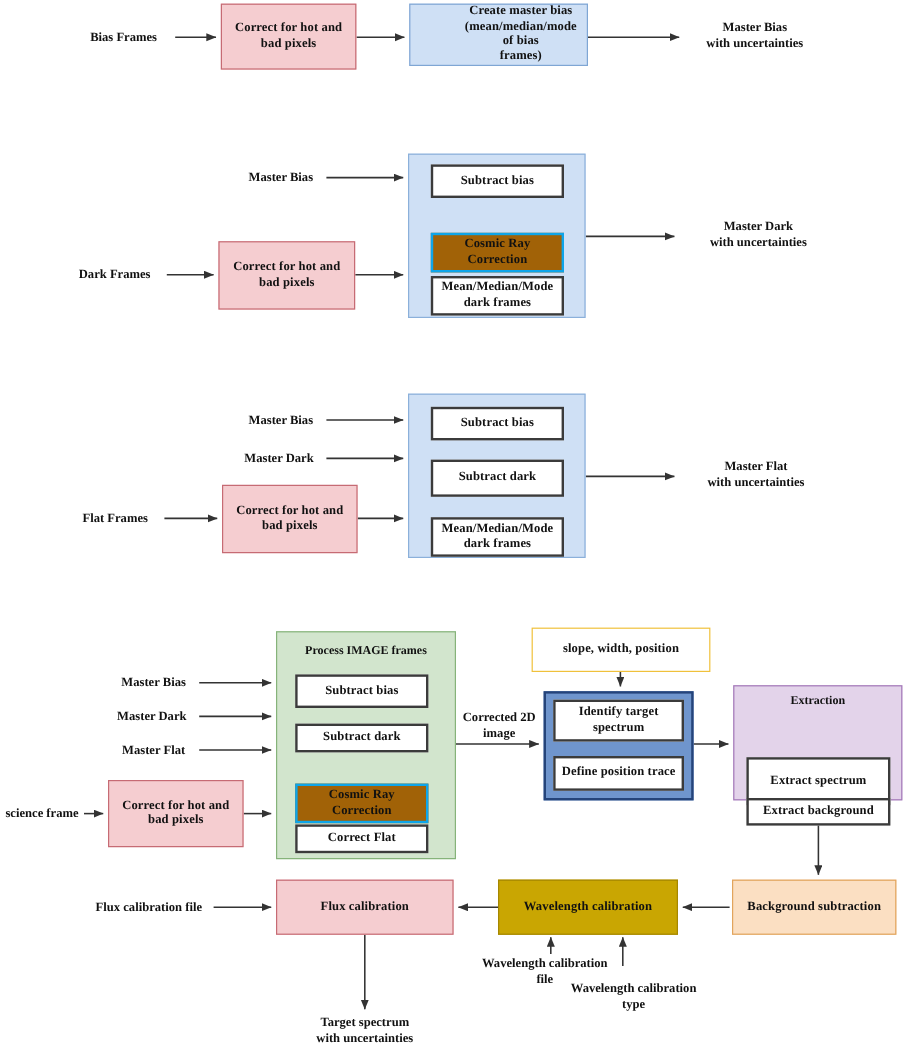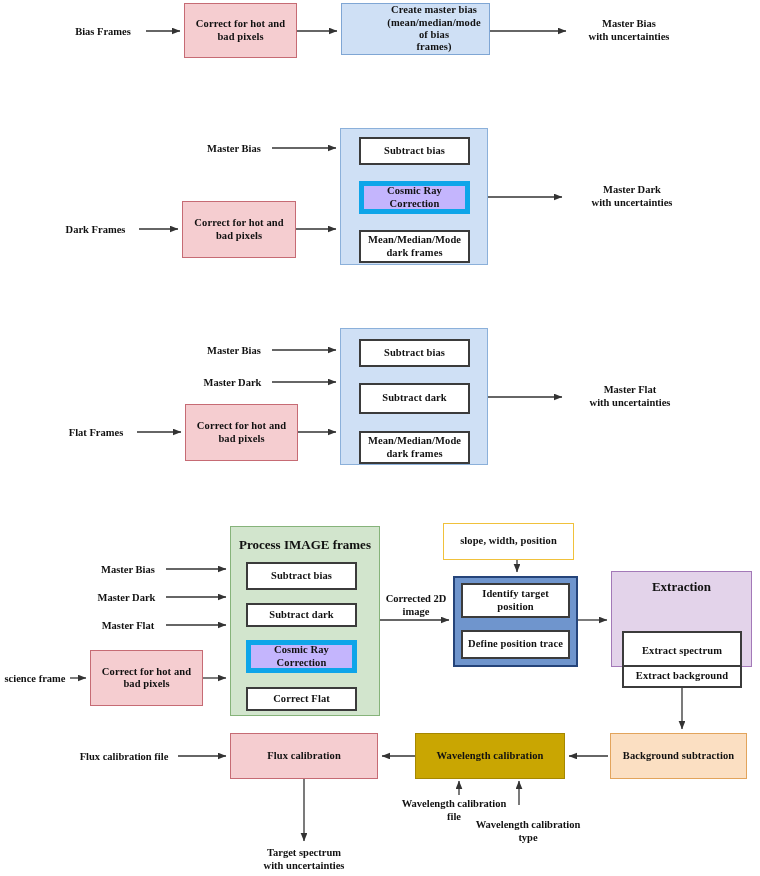--- a/index.html
+++ b/index.html
@@ -34,31 +34,31 @@
     text-align:center;
     font-weight:bold;
     font-size:10.5px;
     line-height:1.25;
     color:#111;
     white-space:pre-line;
   }
   .grp-title{
     position:absolute;
     font-weight:bold;
-    font-size:13px;
+    font-size:10px;
     text-align:center;
     color:#111;
   }
   
   .pink    {background:#f5cdd0;border:1px solid #c66b74;}
   .blue-lt {background:#cfe0f5;border:1px solid #7fa6d4;}
   .blue-grp{background:#cfe0f5;border:1px solid #8bb0da;}
   .blue-md {background:#6f95cd;border:2px solid #25447a;}
   .white   {background:#ffffff;border:2px solid #3b3b3b;}
-  .cream   {background:#c4b5fd;border:5px solid #0ea5e9;}
+  .cream   {background:#a16207;border:2px solid #0ea5e9;margin-top:13px;}
   .green   {background:#d2e5cd;border:1px solid #86b37a;}
   .purple  {background:#e3d3ea;border:1px solid #a379b8;}
   .olive   {background:#c9a602;border:1px solid #a58700;}
   .peach   {background:#fbdfc2;border:1px solid #e2a45c;}
   .yellowln{background:#ffffff;border:1px solid #f0c13b;}
 
   svg.wires{position:absolute;left:0;top:0;width:760px;height:876px;pointer-events:none;}
 </style>
 </head>
 <body>
@@ -183,25 +183,25 @@
   <div class="grp-title" style="left:230px;top:537px;width:150px;">Process IMAGE frames</div>
   <div class="box white" style="left: 246px; top: 562px; width: 111px; height: 28px; white-space: pre-line;">Subtract bias</div>
   <div class="box white" style="left: 246px; top: 603px; width: 111px; height: 24px; white-space: pre-line;">Subtract dark</div>
   <div class="box cream" style="left: 246px; top: 640px; width: 111px; height: 33px; white-space: pre-line;">Cosmic Ray
 Correction</div>
   <div class="box white" style="left: 246px; top: 687px; width: 111px; height: 24px; white-space: pre-line;">Correct Flat</div>
 
   <div class="lbl" style="left: 382px; top: 592px; width: 68px; white-space: pre-line;">Corrected 2D
 image</div>
 
-  <div class="box yellowln" style="left: 443px; top: 523px; width: 131px; height: 37px; white-space: pre-line;">slope, width, position</div>
+  <div class="box yellowln" style="left: 443px; top: 523px; width: 149px; height: 37px; white-space: pre-line;">slope, width, position</div>
 
   <div class="box blue-md" style="left:453px;top:576px;width:125px;height:91px;"></div>
   <div class="box white" style="left: 461px; top: 583px; width: 109px; height: 35px; white-space: pre-line;">Identify target
-position</div>
+spectrum</div>
   <div class="box white" style="left: 461px; top: 630px; width: 109px; height: 29px; white-space: pre-line;">Define position trace</div>
 
   <div class="box purple" style="left:611px;top:571px;width:141px;height:96px;"></div>
   <div class="grp-title" style="left:611px;top:579px;width:141px;">Extraction</div>
   <div class="box white" style="left: 622px; top: 598px; width: 120px; height: 40px; white-space: pre-line; margin-top: 33px;">Extract spectrum</div>
   <div class="box white" style="left: 622px; top: 637px; width: 120px; height: 23px; white-space: pre-line; margin-top: 28px;">Extract background</div>
 
   <div class="box peach" style="left: 610px; top: 733px; width: 137px; height: 46px; white-space: pre-line;">Background subtraction</div>
 
   <div class="box olive" style="left: 415px; top: 733px; width: 150px; height: 46px; white-space: pre-line;">Wavelength calibration</div>

